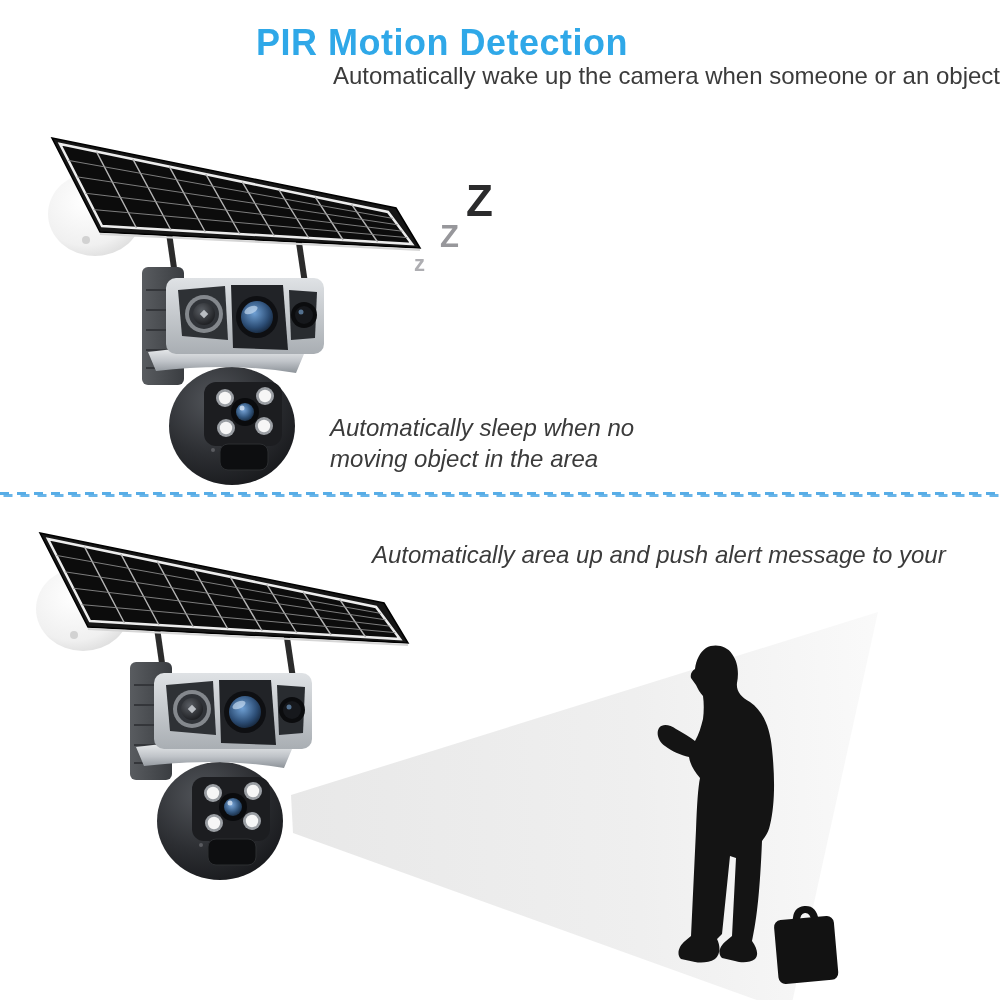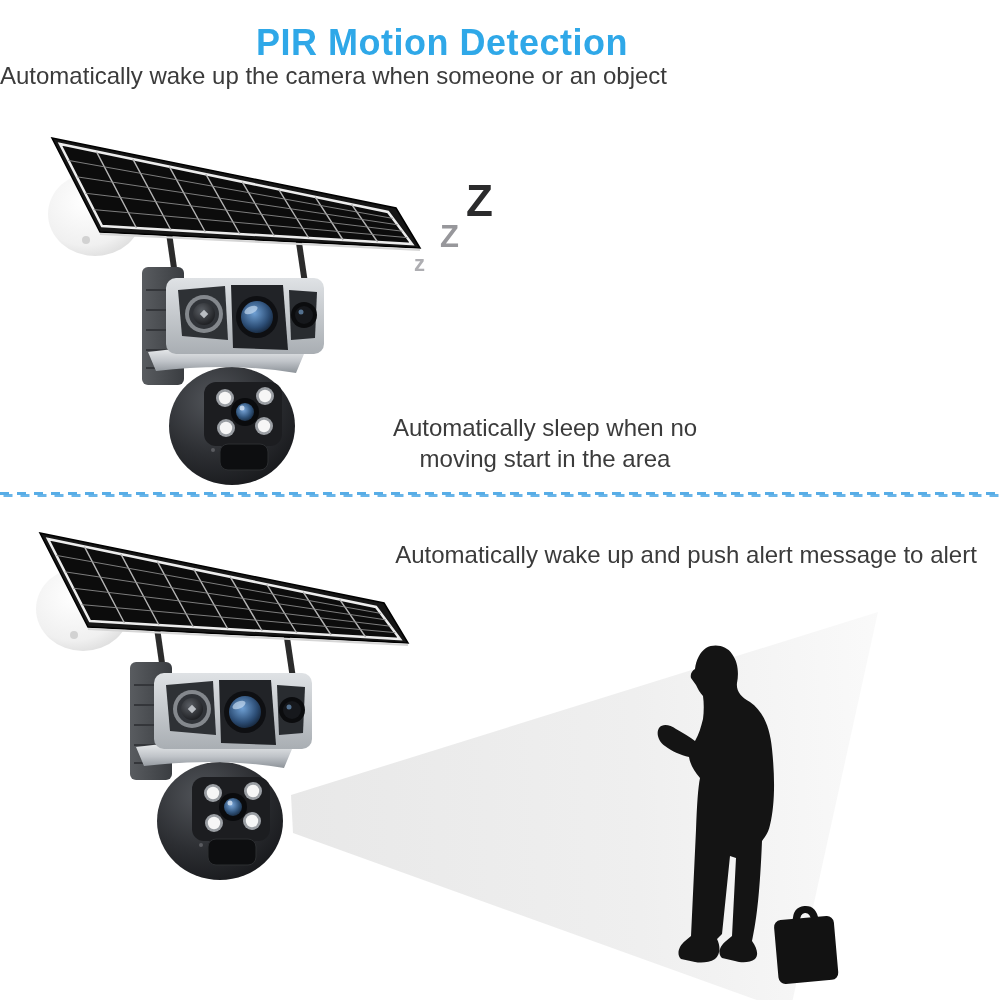--- a/index.html
+++ b/index.html
@@ -9,26 +9,26 @@
     font-family:"Liberation Sans", sans-serif;
   }
   .page{position:absolute;inset:0;}
   .page-title{
     position:absolute;top:14px;left:0;width:868px;margin:8px;
     text-align:center;font-size:36px;font-weight:bold;
     color:var(--title-color,#2FA8E8);letter-spacing:0.5px;
   }
   .subtitle{
     position:absolute;top:59px;left:0;width:1000px;margin:0;
-    text-align:left;font-size:24px;line-height:33px;
+    text-align:right;font-size:24px;line-height:33px;
     color:var(--text-color,#3b3b3b);
   }
   .caption{
-    position:absolute;margin:0;text-align:center;
-    font-size:24px;line-height:31px;color:var(--text-color,#3b3b3b);
+    position:absolute;margin:0;text-align:left;
+    font-size:24px;line-height:31px;color:var(--text-color,#3b3b3b);font-style:italic;
   }
   .caption-sleep{left:330px;top:412px;width:430px;}
   .caption-wake{left:372px;top:539px;width:628px;}
   .zzz span{position:absolute;font-weight:bold;line-height:1;}
   .z-big{left:466px;top:179px;font-size:44px;color:#2b2b2c;}
   .z-mid{left:440px;top:221px;font-size:31px;color:#97979b;}
   .z-small{left:414px;top:253px;font-size:22px;color:#aeaeb2;}
   .divider{position:absolute;top:492px;left:0;width:1000px;height:6px;}
   .divider::before,.divider::after{
     content:"";position:absolute;left:0;right:0;height:2.6px;
@@ -154,25 +154,25 @@
   <p class="subtitle"><span>Automatically wake up the camera when someone or an object</span><br></p>
 
   <svg class="cam cam-top" viewBox="0 0 440 400">
     <use href="#cam"></use>
   </svg>
   <div class="zzz">
     <span class="z-big">Z</span>
     <span class="z-mid">Z</span>
     <span class="z-small">z</span>
   </div>
-  <p class="caption caption-sleep"><span>Automatically sleep when no</span><br><span>moving start in the area</span></p>
+  <p class="caption caption-sleep"><span>Automatically sleep when no</span><br><span>moving object in the area</span></p>
 
   <div class="divider"></div>
 
-  <p class="caption caption-wake"><span>Automatically wake up and push alert message to alert</span><br></p>
+  <p class="caption caption-wake"><span>Automatically area up and push alert message to your</span><br></p>
 
   <svg class="scene" viewBox="260 580 740 432">
     <polygon points="291,795 878,612 790,1012 293,833" fill="url(#beamGrad)"></polygon>
     <path fill="#141414" d="
       M706,648
       C715,643 727,646 732,654
       C738,662 739,673 737,683
       C736,691 741,697 750,702
       C763,711 770,727 772,749
       C775,777 775,805 770,825

